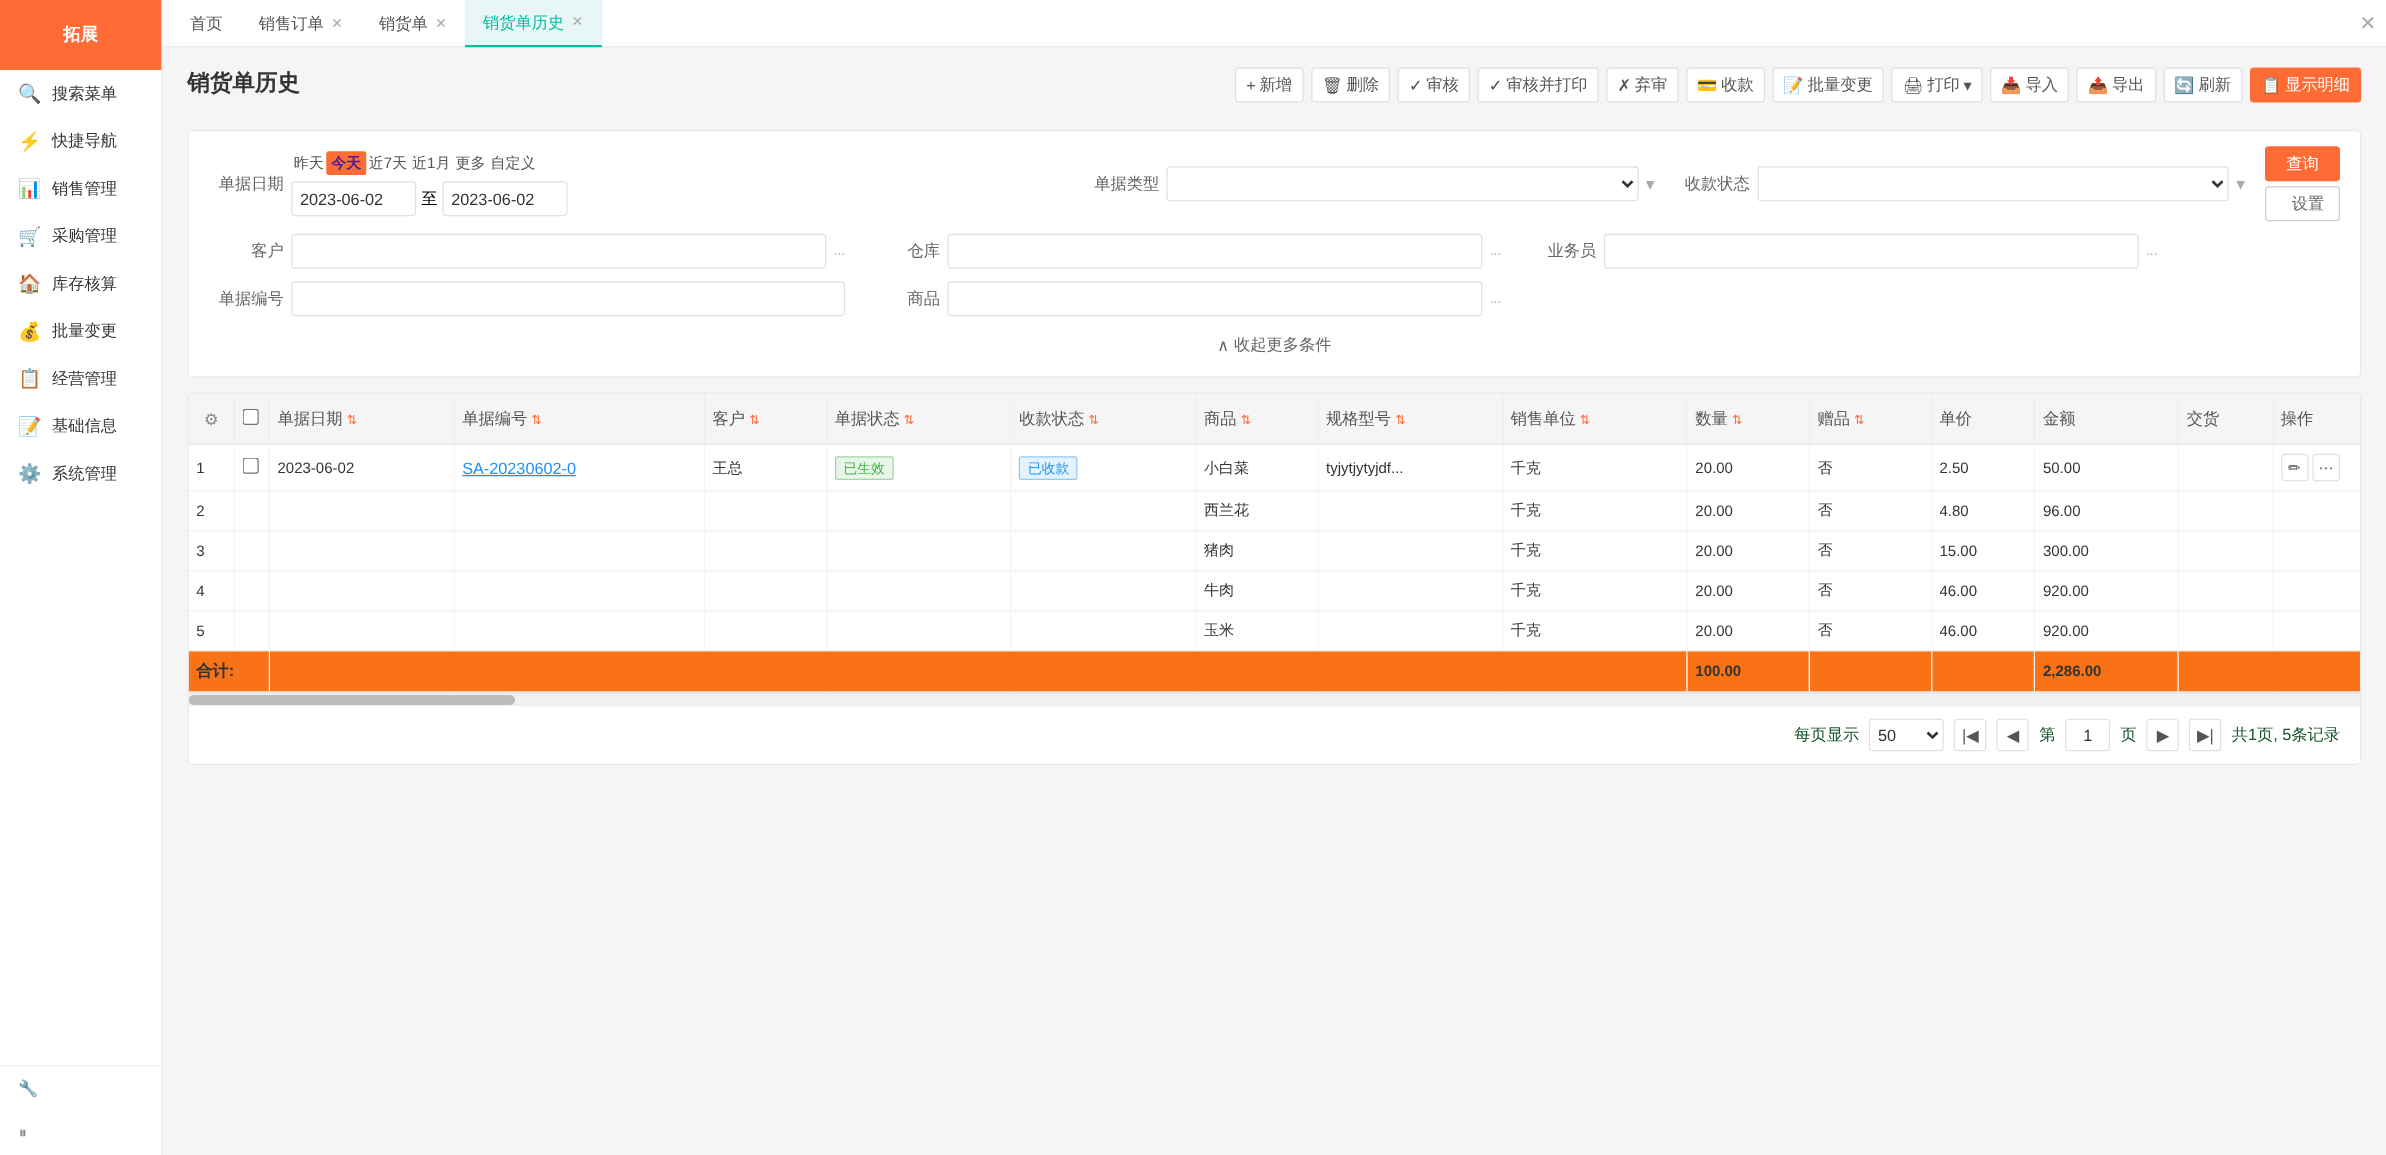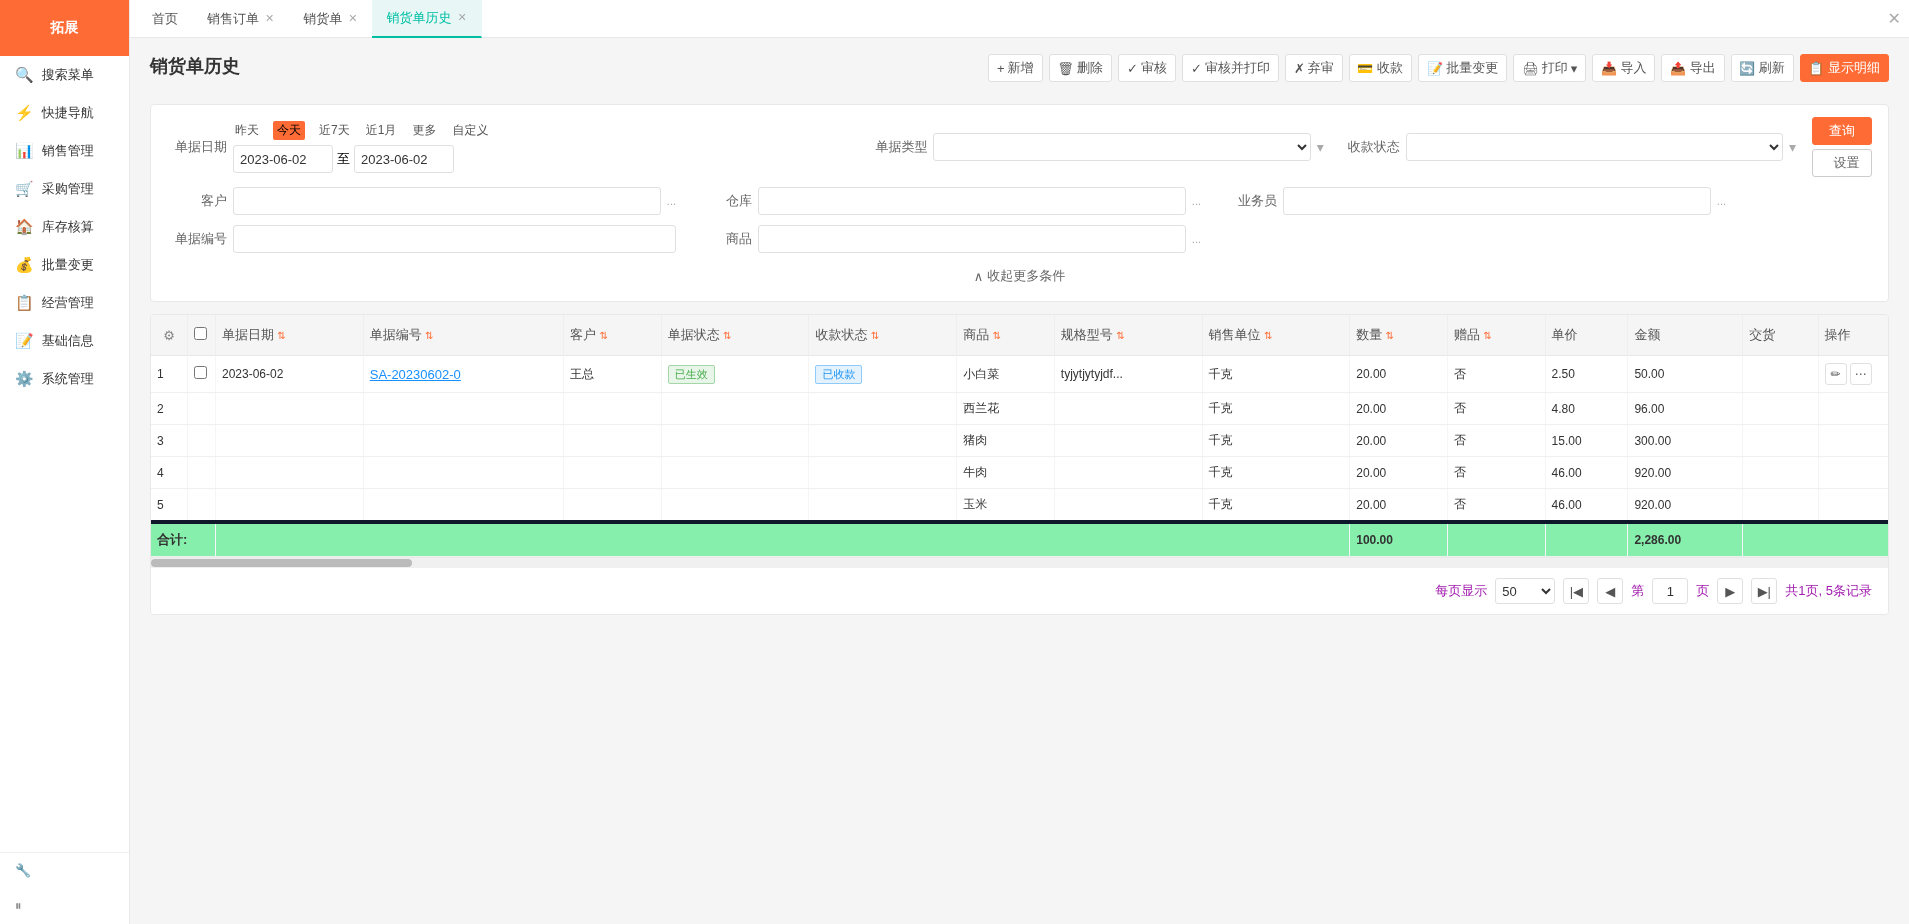--- a/index.html
+++ b/index.html
@@ -165,30 +165,30 @@
       color: #333;
       outline: none;
     }
     .date-range {
       display: flex;
       align-items: center;
       gap: 4px;
     }
     .date-shortcuts {
       display: flex;
-      gap: 12px;
+      gap: 0;
       margin-bottom: 2px;
     }
     .date-shortcut {
       color: #555;
       cursor: pointer;
       font-size: 12px;
       padding: 1px 2px;
     }
-    .date-shortcut.active { color: #000000; background: #ff6b35; border-radius: 2px; padding: 1px 4px; }
+    .date-shortcut.active { color: #4c1d95; background: #ff6b35; border-radius: 2px; padding: 1px 4px; font-weight: bold; }
     .date-input {
       height: 28px;
       border: 1px solid #e0e0e0;
       border-radius: 3px;
       padding: 0 6px;
       width: 100px;
       color: #333;
       outline: none;
     }
     .select-input {
@@ -272,36 +272,36 @@
 
     
     .gear-btn {
       width: 24px; height: 24px;
       display: flex; align-items: center; justify-content: center;
       cursor: pointer; color: #888;
     }
 
     
     .table-summary {
-      background: #86efac;
-      border-top: 4px solid #0f172a;
+      background: #f97316;
+      border-top: 1px solid #0f172a;
     }
     .table-summary td { font-weight: bold; color: #333; }
 
     
     .pagination {
       display: flex;
       align-items: center;
       justify-content: flex-end;
       padding: 10px 16px;
       gap: 8px;
       background: #fff;
       border-top: 1px solid #f0f0f0;
     }
-    .pagination-label { color: #a21caf; }
+    .pagination-label { color: #14532d; }
     .pagination-select {
       height: 26px; width: 60px;
       border: 1px solid #e0e0e0; border-radius: 3px;
       padding: 0 2px; color: #333; background: #fff; outline: none;
     }
     .pagination-btn {
       width: 26px; height: 26px;
       border: 1px solid #e0e0e0; background: #fff;
       border-radius: 3px; cursor: pointer; color: #555;
       display: flex; align-items: center; justify-content: center;

